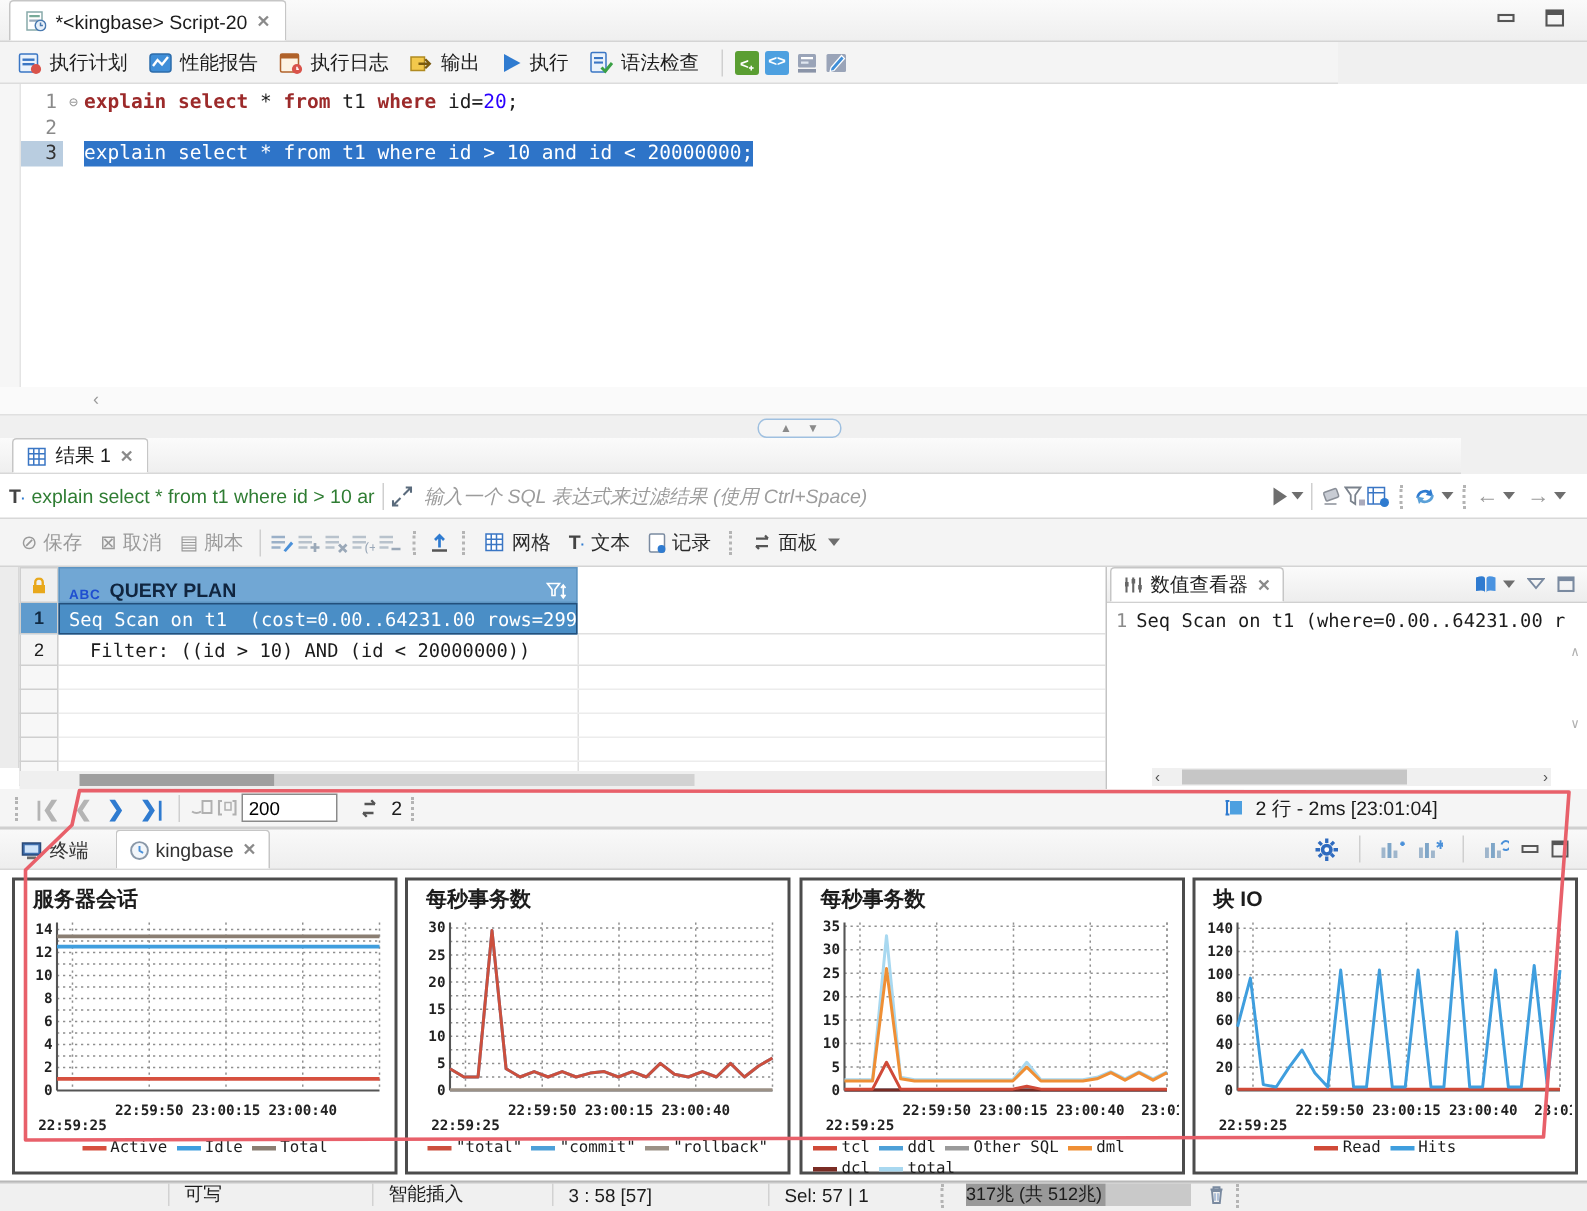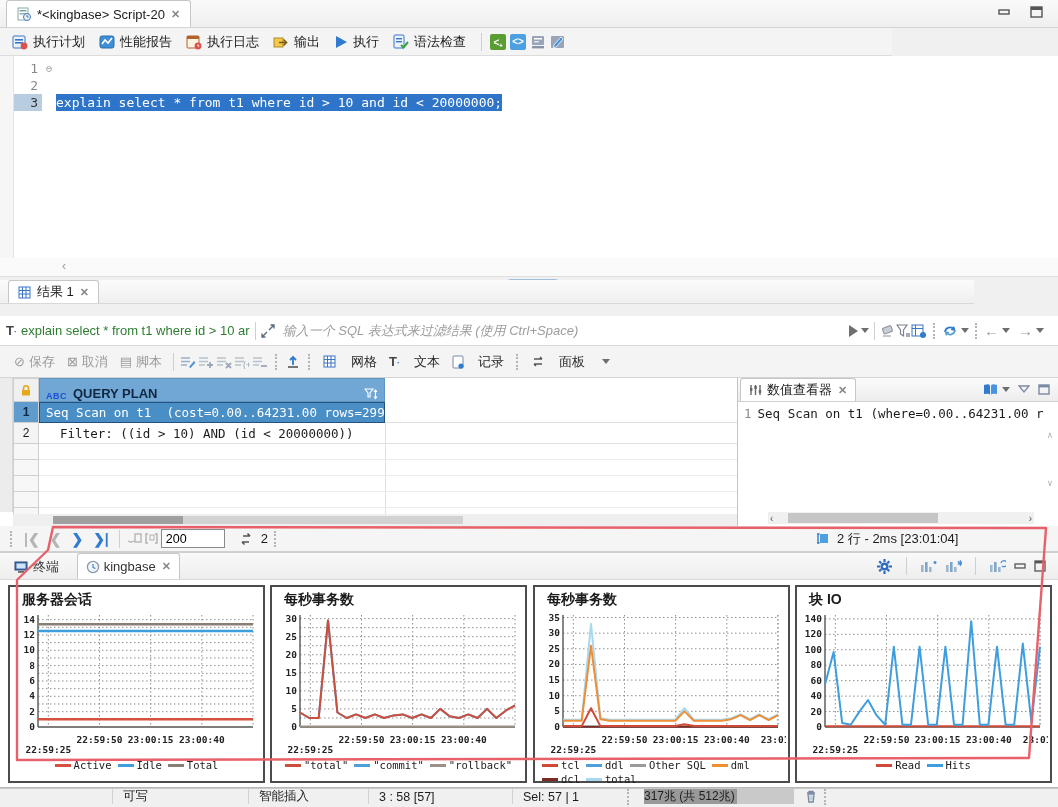--- a/index.html
+++ b/index.html
@@ -34,31 +34,31 @@
   .kw { color:#9c2a2a; font-weight:bold; }
   .numlit { color:#2a00ff; }
   .sel-line .lnum { background:#b9cde0; color:#333; }
   .sel-text { background:#2e74c8; color:#fff; }
   #editor-bottom { left:0; top:258px; width:1058px; height:18px; background:#fafafa; color:#9a9a9a; }
   #editor-bottom span { margin-left:62px; font-size:12px; }
   #sash { left:0; top:276px; width:1058px; height:16px; background:#f0f0f0; border-top:1px solid #e0e0e0; }
   .sash-btns { position:absolute; left:505px; top:2px; width:56px; height:13px; background:#f6f6f6; border:1px solid #9fc0e0; border-radius:6px; display:flex; align-items:center; justify-content:center; gap:10px; color:#8a8a8a; font-size:8px; }
 
   
-  #results-tabbar { left:0; top:280px; width:974px; height:24px; background:linear-gradient(#fbfbfb,#efefef); border-bottom:1px solid #d8d8d8; }
+  #results-tabbar { left:0; top:292px; width:974px; height:24px; background:linear-gradient(#fbfbfb,#efefef); border-bottom:1px solid #d8d8d8; }
   .rtab { display:inline-flex; align-items:center; height:23px; margin-left:8px; padding:0 9px; background:#fff; border:1px solid #c6c6c6; border-bottom:none; border-radius:3px 3px 0 0; }
   #filter-bar { left:0; top:316px; width:1058px; height:30px; background:#fff; border-bottom:1px solid #d8d8d8; display:flex; align-items:center; padding:0 6px; }
   .filter-sql { color:#2f7d33; margin-left:4px; white-space:nowrap; }
   .filter-ph { color:#9c9c9c; font-style:italic; margin-left:8px; white-space:nowrap; overflow:hidden; flex:1; }
   .tri-r { width:0; height:0; border-left:9px solid #6e6e6e; border-top:6px solid transparent; border-bottom:6px solid transparent; }
   .tri-d { width:0; height:0; border-top:5px solid #6e6e6e; border-left:4px solid transparent; border-right:4px solid transparent; margin-left:3px; }
   .arrow-g { color:#9a9a9a; font-size:15px; font-weight:bold; }
   #results-toolbar { left:0; top:346px; width:1058px; height:32px; background:#f4f4f4; border-bottom:1px solid #d4d4d4; display:flex; align-items:center; padding-left:8px; }
   .gray-btn { display:inline-flex; align-items:center; gap:4px; color:#9a9a9a; padding:0 6px; }
-  .dark-btn { display:inline-flex; align-items:center; gap:14px; color:#2a2a2a; padding:0 6px; }
+  .dark-btn { display:inline-flex; align-items:center; gap:4px; color:#2a2a2a; padding:0 6px; }
   .mini-ic { font-size:13px; }
 
   
   #results-body { left:0; top:378px; width:1058px; height:148px; background:#fff; }
   .left-strip { position:absolute; left:0; top:0; width:13px; height:134px; background:#ececec; border-right:1px solid #d8d8d8; }
   .rownum-col { position:absolute; left:13px; top:0; width:26px; }
   .rn-cell { height:21px; border:1px solid #cfcfcf; border-top:none; background:#f4f4f4; text-align:center; font-size:12px; line-height:20px; }
   .rn-head { height:24px; border:1px solid #cfcfcf; background:#f0f0f0; display:flex; align-items:center; justify-content:center; }
   .rn-sel { background:#5f9bcd; font-weight:bold; color:#102a43; }
   .rn-empty { height:16px; background:#f7f7f7; }
@@ -216,21 +216,21 @@
         <rect x="1" y="2" width="13" height="12" rx="1" fill="#9aa4b8"></rect>
         <path d="M4 11 L11 3 l2 2 L6 13 l-2.6.6z" fill="#3f8ed8" stroke="#fff" stroke-width=".8"></path>
       </svg>
     </span>
 </div>
 
 <div class="abs" id="editor">
   <div class="ruler"></div>
   <div class="eline" style="top:4px">
     <span class="lnum">1</span>
-    <span class="fold">⊖</span>
+    <span class="fold">⊖</span><span><span class="kw">explain select</span><span> * </span><span class="kw">from</span><span> t1 </span><span class="kw">where</span><span> id=</span><span class="numlit">20</span><span>;</span></span>
   </div>
   <div class="eline" style="top:21px">
     <span class="lnum">2</span><span class="fold"></span>
   </div>
   <div class="eline sel-line" style="top:38px">
     <span class="lnum">3</span><span class="fold"></span><span class="sel-text">explain select * from t1 where id &gt; 10 and id &lt; 20000000;</span>
   </div>
 </div>
 <div class="abs" id="editor-bottom"><span>‹</span></div>
 <div class="abs" id="sash">

